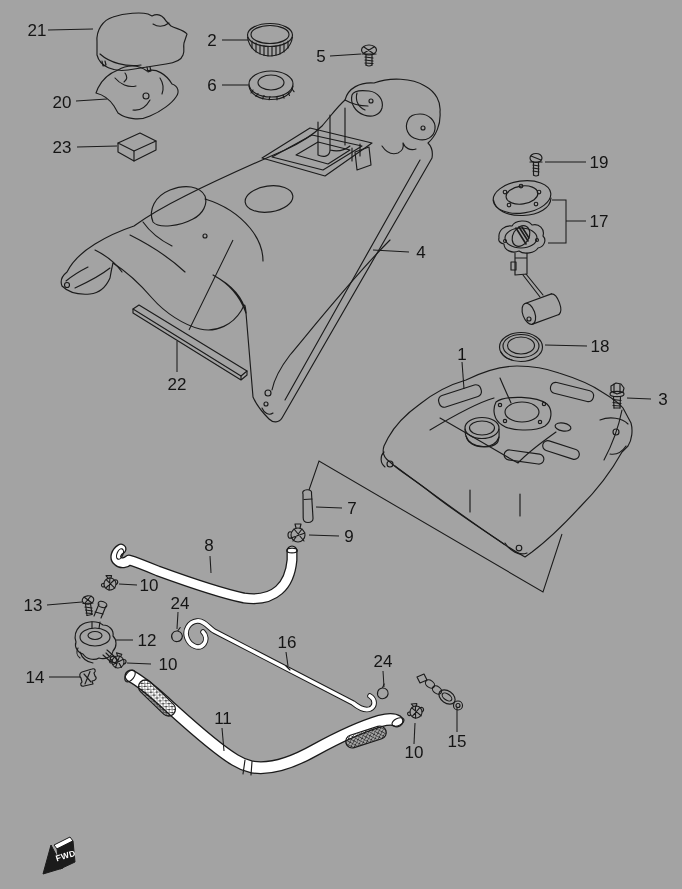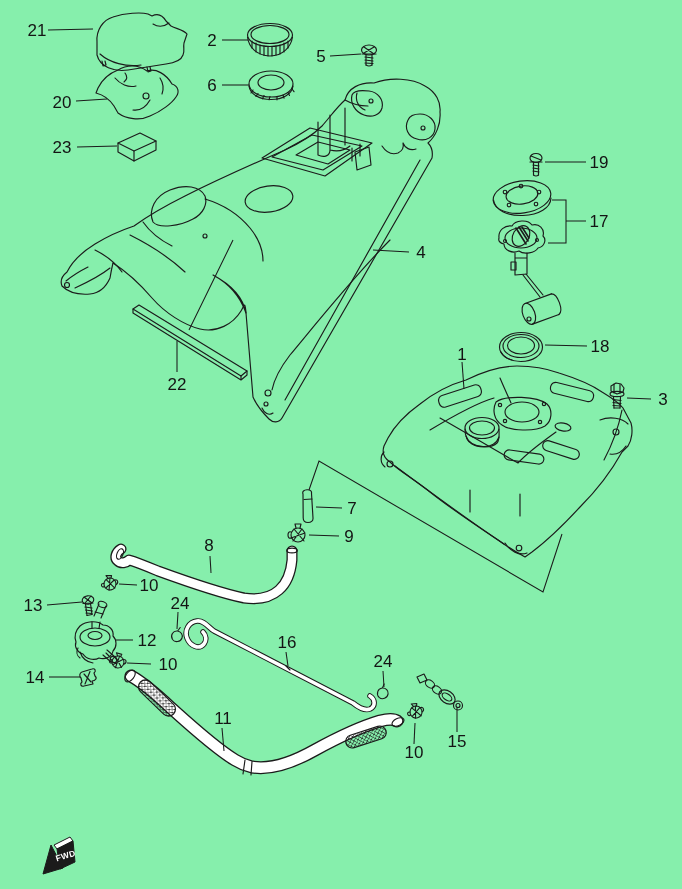--- a/index.html
+++ b/index.html
@@ -1,17 +1,17 @@
 <!DOCTYPE html>
 <html><head>
 <meta charset="utf-8">
 <style>
   html,body { margin:0; padding:0; background:#ffffff; }
   .stage {
-    position:relative; width:682px; height:889px; background:#86efac;
+    position:relative; width:682px; height:889px; background:#a3a3a3;
     font-family:"Liberation Sans", sans-serif; overflow:hidden;
   }
   svg { position:absolute; left:0; top:0; }
   .callout {
     font-family:"Liberation Sans", sans-serif;
     font-size:17px; fill:#141414;
   }
   .fwd-text {
     font-family:"Liberation Sans", sans-serif;
     font-size:8.5px; font-weight:bold; fill:#ffffff; letter-spacing:0.3px;

